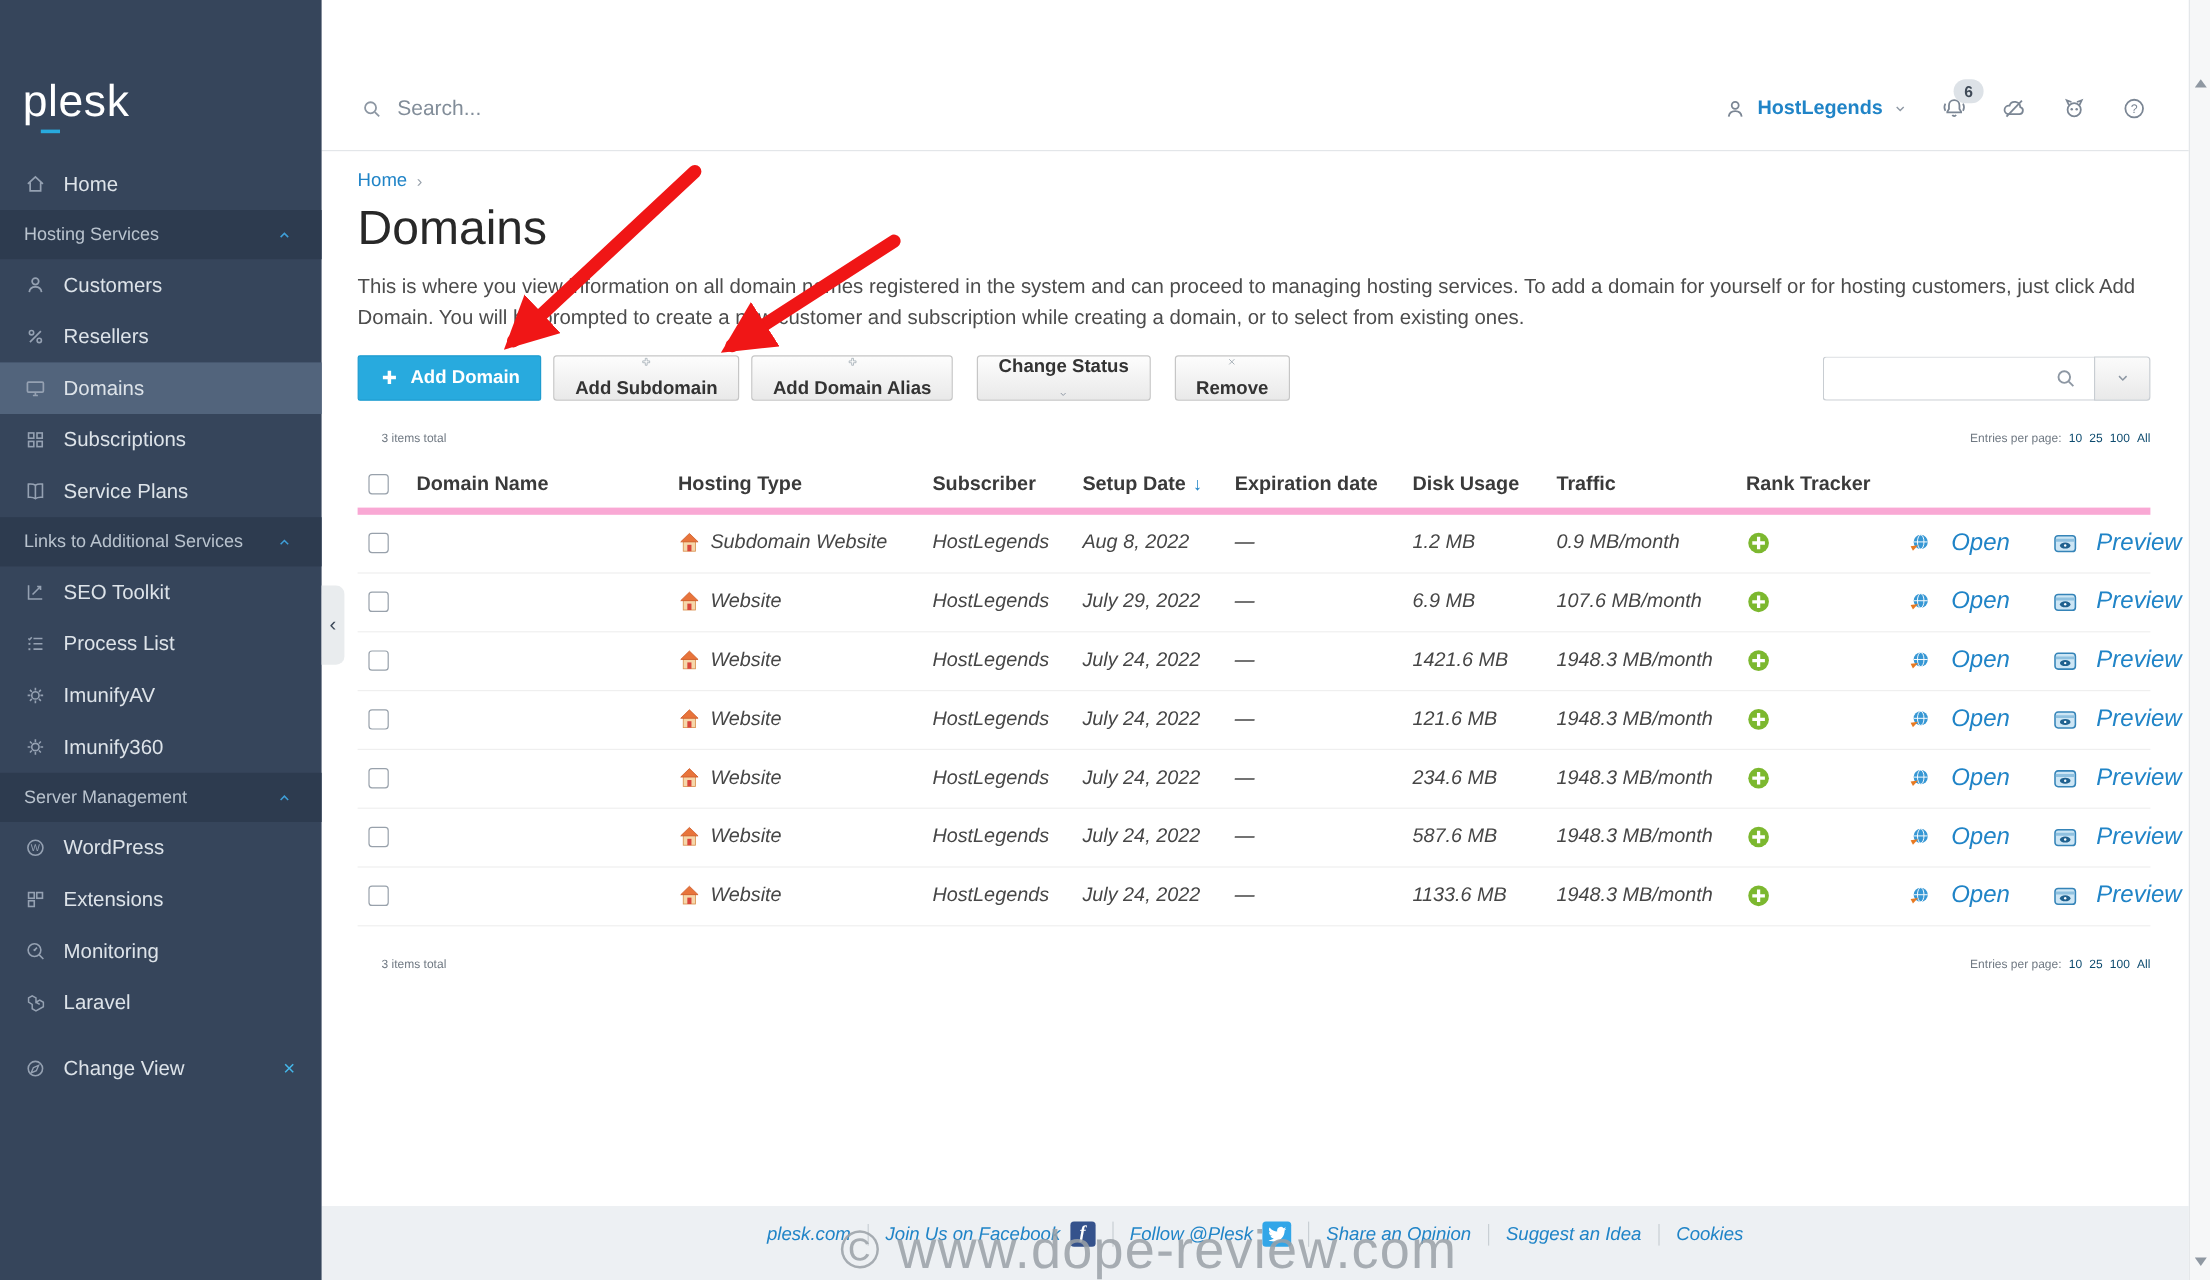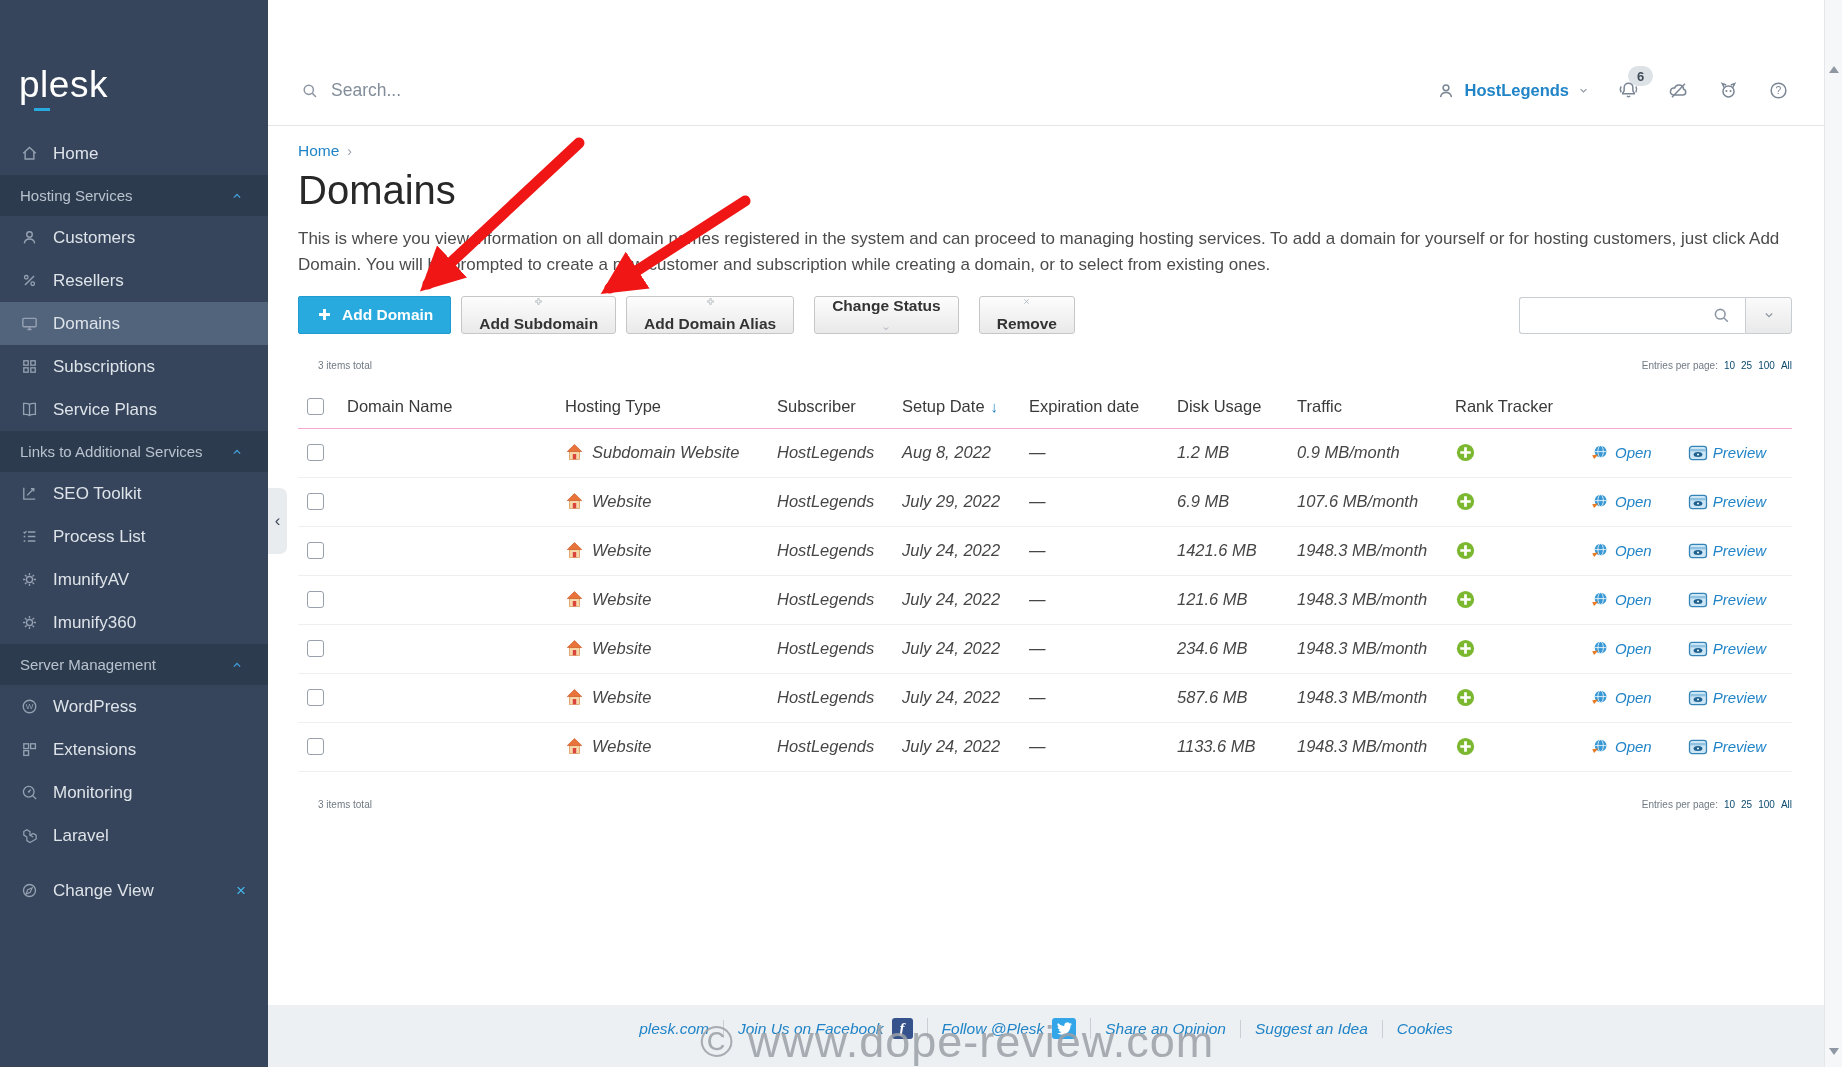--- a/index.html
+++ b/index.html
@@ -57,33 +57,33 @@
   .filter-drop .ic { width:14px; height:14px; color:#8d97a3; }
 
   .countrow { display:flex; align-items:center; justify-content:space-between; font-size:10px; color:#707983;margin-left:20px; }
   .countrow.top { margin-top:26px; }
   .countrow.bottom { margin-top:27px; }
   .entries { display:flex; gap:6px; align-items:center; }
   .entries a { color:#0c4a6e; text-decoration:none; cursor:pointer; }
 
   .dtable { margin-top:14px; }
   .thead, .trow { display:grid; grid-template-columns:49px 218px 212px 125px 127px 148px 120px 158px 135px 1fr; align-items:center; }
-  .thead { height:44px; font-size:16.5px; color:#3a3a3a; border-bottom:1px solid #f9a8d4; }
+  .thead { height:44px; font-size:16.5px; color:#3a3a3a; border-bottom:6px solid #f9a8d4;font-weight:bold; }
   .trow { height:49px; border-bottom:1px solid #efefef; font-size:16.5px; color:#464646;font-style:italic; }
   .cb { width:17px; height:17px; border:1px solid #98a1ab; border-radius:3px; background:#fff; margin-left:9px; cursor:pointer; }
   .sortlbl { display:flex; align-items:center; gap:6px; cursor:pointer; }
   .sortarrow { color:#2084c7; font-size:15px; }
   .hcell { cursor:pointer; }
   .redact { height:16px; border-radius:8px; background:#e52b20; position:relative; transform:rotate(-.6deg); box-shadow:0 1px 0 rgba(200,30,20,.55); }
   .redact::after { content:""; position:absolute; left:5px; right:32%; bottom:-3px; height:3px; border-radius:2px; background:rgba(47,132,197,.4); }
   .htype { display:flex; align-items:center; gap:8px; }
   .htype .ic { width:19px; height:19px; }
   .rank-ic { width:21px; height:21px; cursor:pointer; }
   .actions { display:flex; align-items:center; gap:36px; }
-  .linkbtn { display:flex; align-items:center; gap:5px; color:#2084c7; font-size:15px; text-decoration:none; cursor:pointer; }
+  .linkbtn { display:flex; align-items:center; gap:16px; color:#2084c7; font-size:20px; text-decoration:none; cursor:pointer; }
   .linkbtn .ic { width:20px; height:20px; }
   .linkbtn .ic-prev { width:20px; height:18px; }
 
   
   .footerband { position:absolute; left:0; right:0; bottom:0; height:62px; background:#edf0f3;font-style:italic; }
   .flinks { display:flex; justify-content:center; align-items:center; margin-top:13px; font-size:15.5px; }
   .flink { display:flex; align-items:center; gap:8px; color:#2084c7; text-decoration:none; padding:0 14px; border-right:1px solid #c9cfd4; cursor:pointer; white-space:nowrap; }
   .flink:last-child { border-right:none; }
   .fb-badge { width:21px; height:21px; background:#35528c; border-radius:3px; color:#fff; font-weight:700; font-size:15px; display:flex; align-items:center; justify-content:center; font-family:"Liberation Serif",serif; }
   .tw-badge { width:24px; height:21px; background:#32a6e8; border-radius:3px; display:flex; align-items:center; justify-content:center; }

